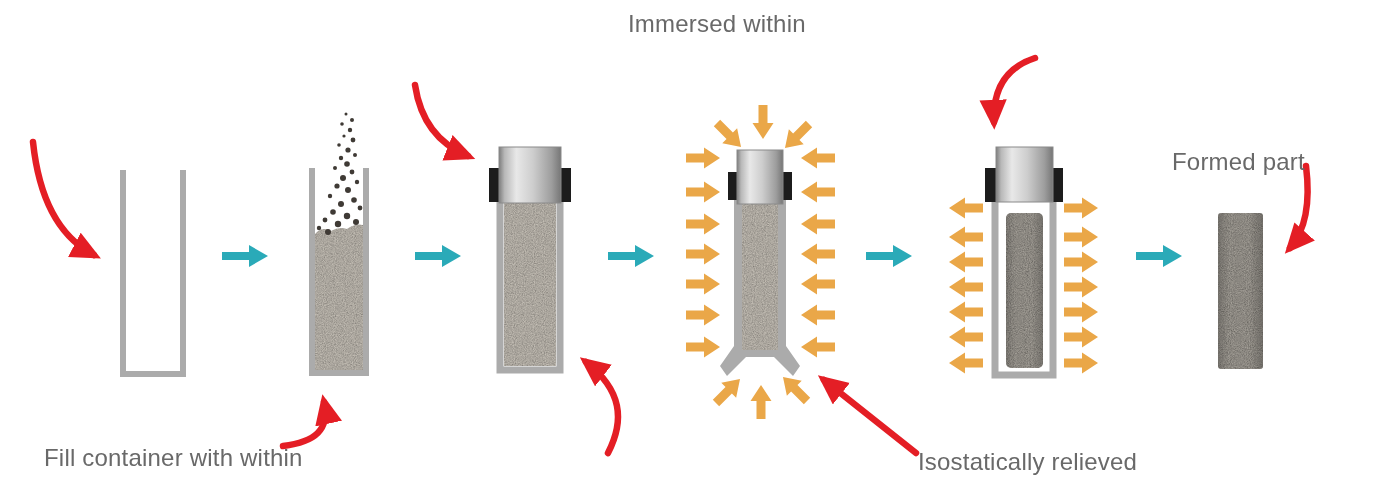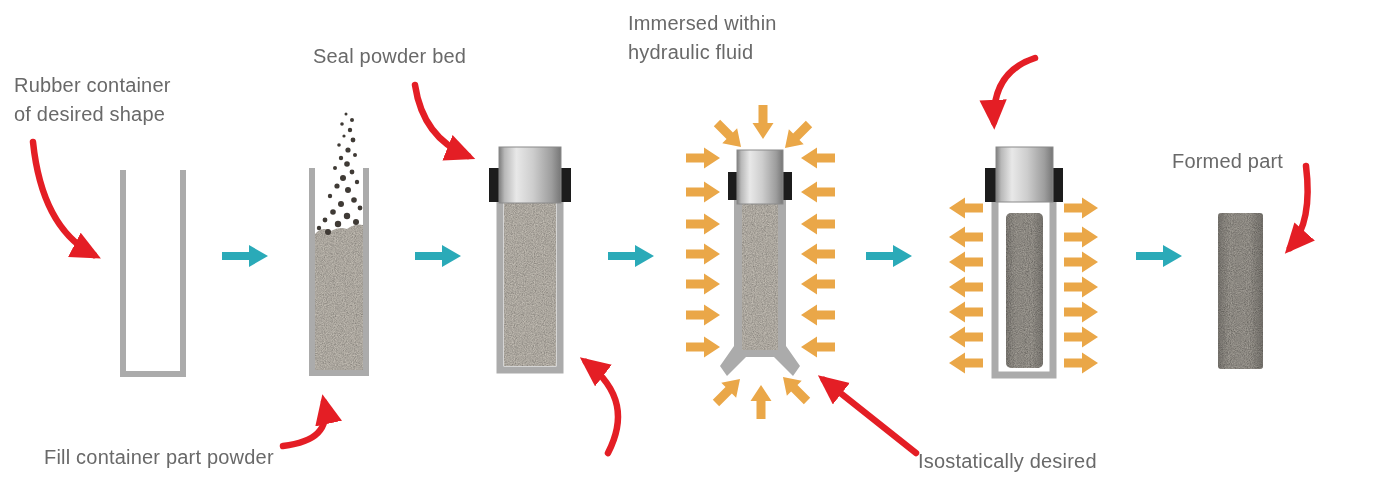--- a/index.html
+++ b/index.html
@@ -11,21 +11,21 @@
     --clamp-black:#1c1c1c;
     --background:#ffffff;
   }
   html,body{margin:0;padding:0;}
   body{background:var(--background);font-family:"Liberation Sans","DejaVu Sans",sans-serif;}
   .canvas{position:relative;width:1379px;height:504px;background:var(--background);overflow:hidden;}
   .diagram-svg{position:absolute;left:0;top:0;}
   .label{
     position:absolute;
     color:var(--label-text);
-    font-size:20px;
+    font-size:24px;
     line-height:29px;
     white-space:nowrap;
     letter-spacing:.2px;
   }
 </style>
 </head>
 <body>
 
 <div class="canvas">
 
@@ -213,32 +213,26 @@
       <path d="M33,142 Q42,228 94,255" marker-end="url(#redHead)"></path>
       <path d="M415,85 Q423,138 468,156" marker-end="url(#redHead)"></path>
       <path d="M283,446 C315,442 330,430 324,402" marker-end="url(#redHead)"></path>
       <path d="M608,453 C625,420 622,390 586,362" marker-end="url(#redHead)"></path>
       <path d="M916,453 L824,380" marker-end="url(#redHead)"></path>
       <path d="M1035,58 Q992,72 994,122" marker-end="url(#redHead)"></path>
       <path d="M1306,166 Q1313,222 1290,248" marker-end="url(#redHead)"></path>
     </g>
   </svg>
 
-  <div class="label" style="left:14px;top:71px;">
-    <div>Rubber container</div>
-    <div>of desired shape</div>
-  </div>
-
-  <div class="label" style="left:313px;top:42px;">Seal powder bed</div>
+
 
   <div class="label" style="left:628px;top:9px;">
     <div>Immersed within</div>
-    <div>hydraulic fluid</div>
   </div>
 
 
   <div class="label" style="left:1172px;top:119px;margin-top:28px;">Formed part</div>
 
-  <div class="label" style="left:44px;top:443px;">Fill container part powder</div>
-
-
-  <div class="label" style="left:918px;top:447px;">Isostatically desired</div>
+  <div class="label" style="left:44px;top:443px;">Fill container with within</div>
+
+
+  <div class="label" style="left:918px;top:447px;">Isostatically relieved</div>
 </div>
 
 </body></html>

